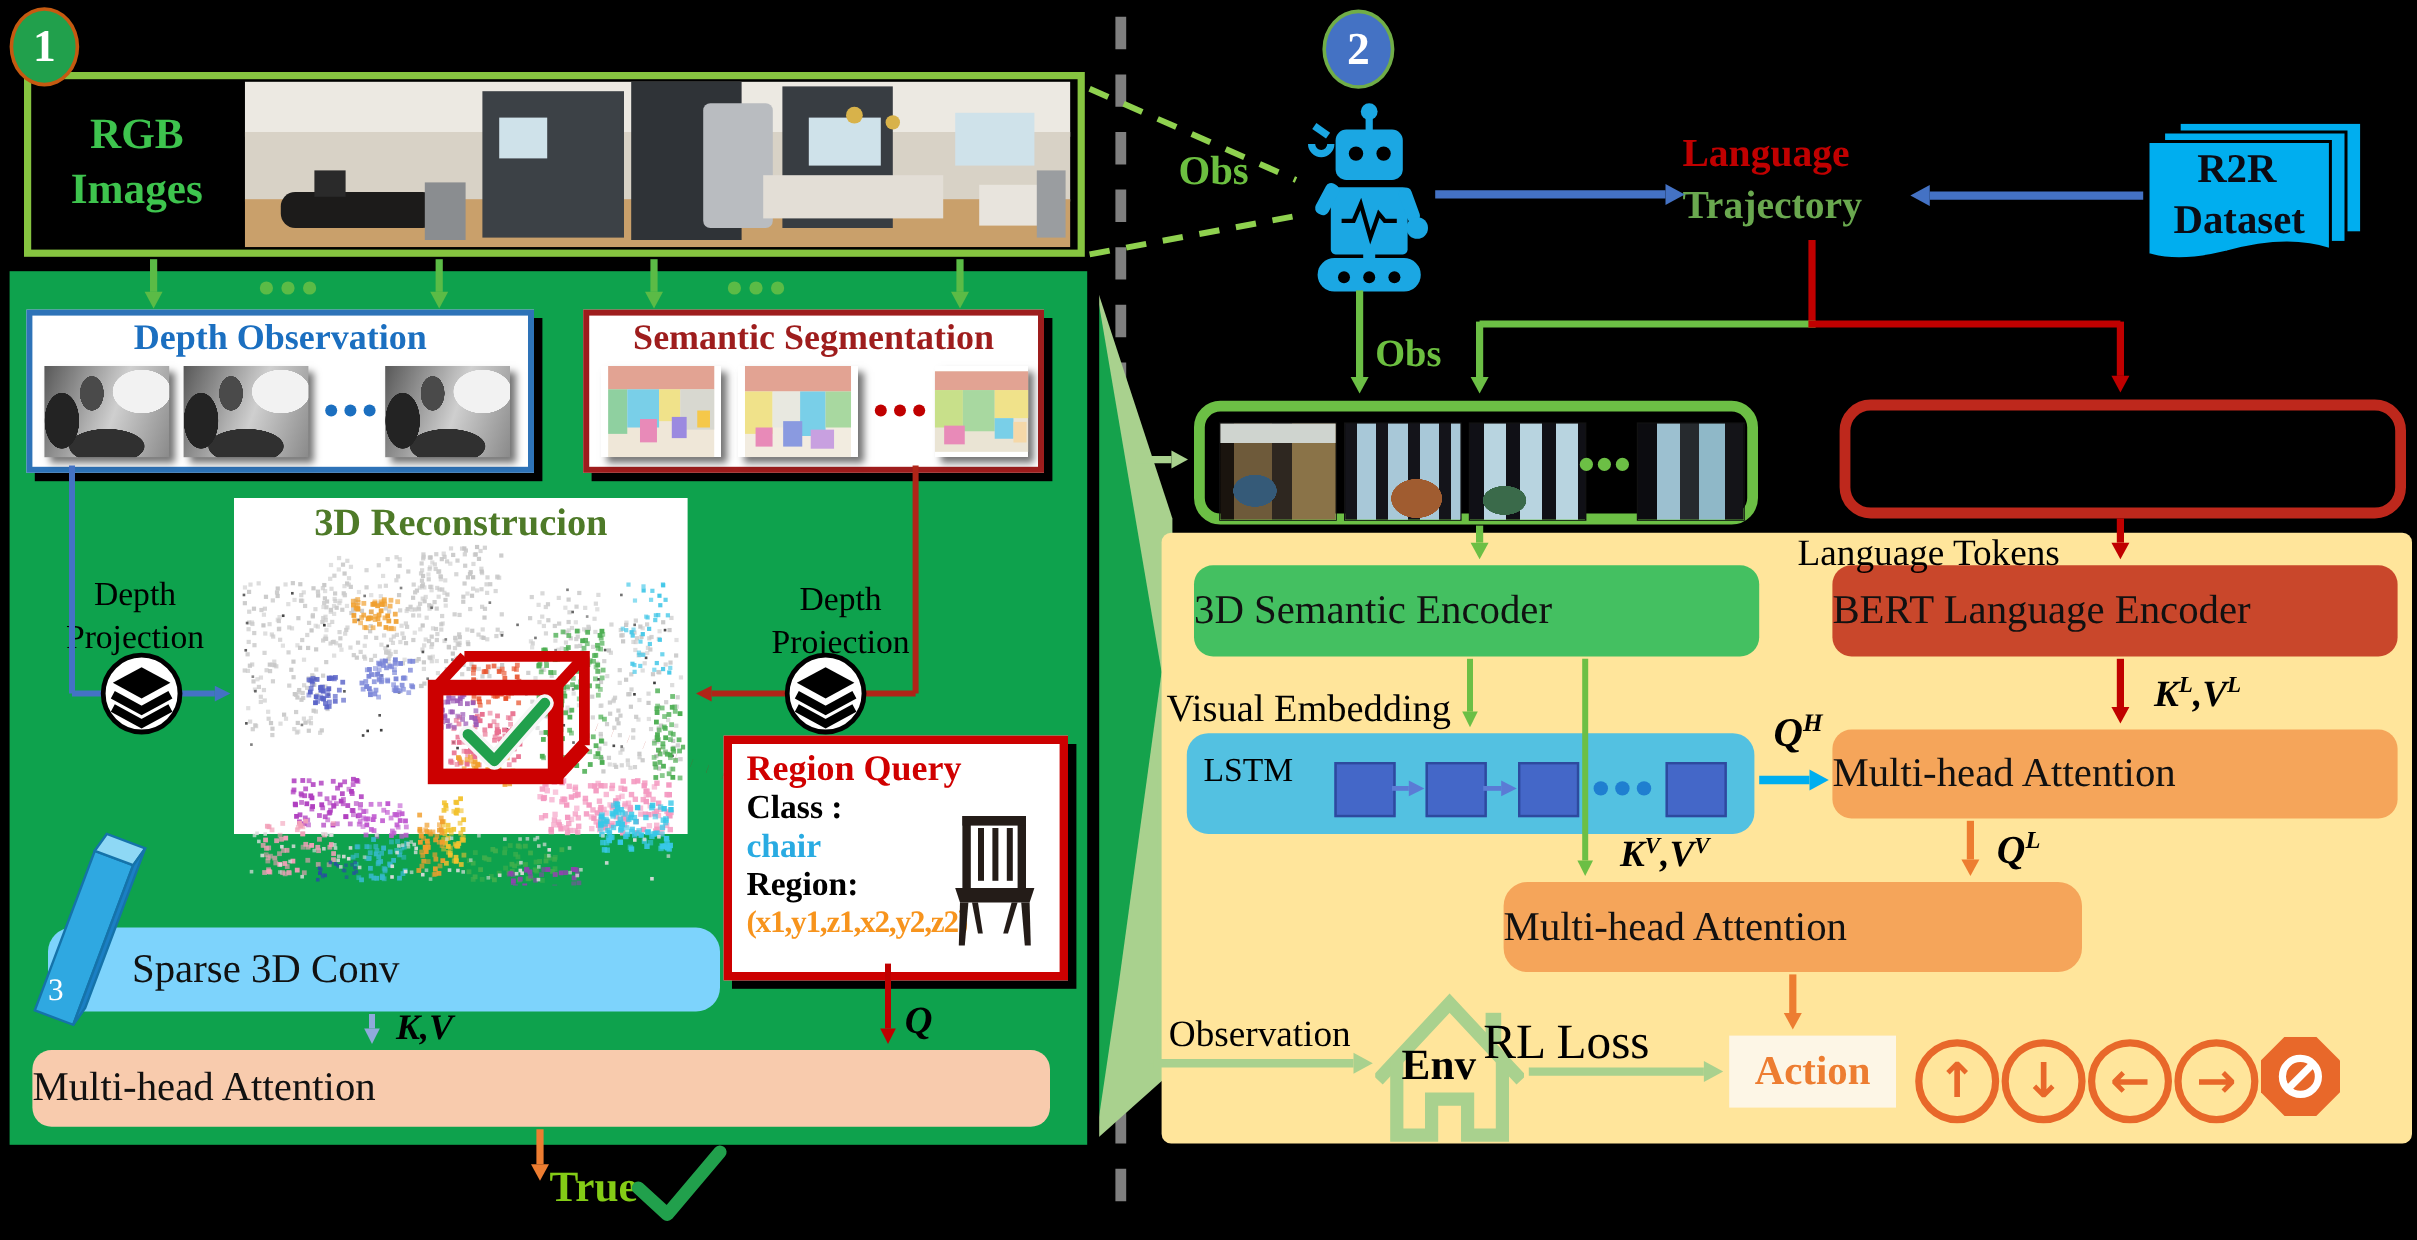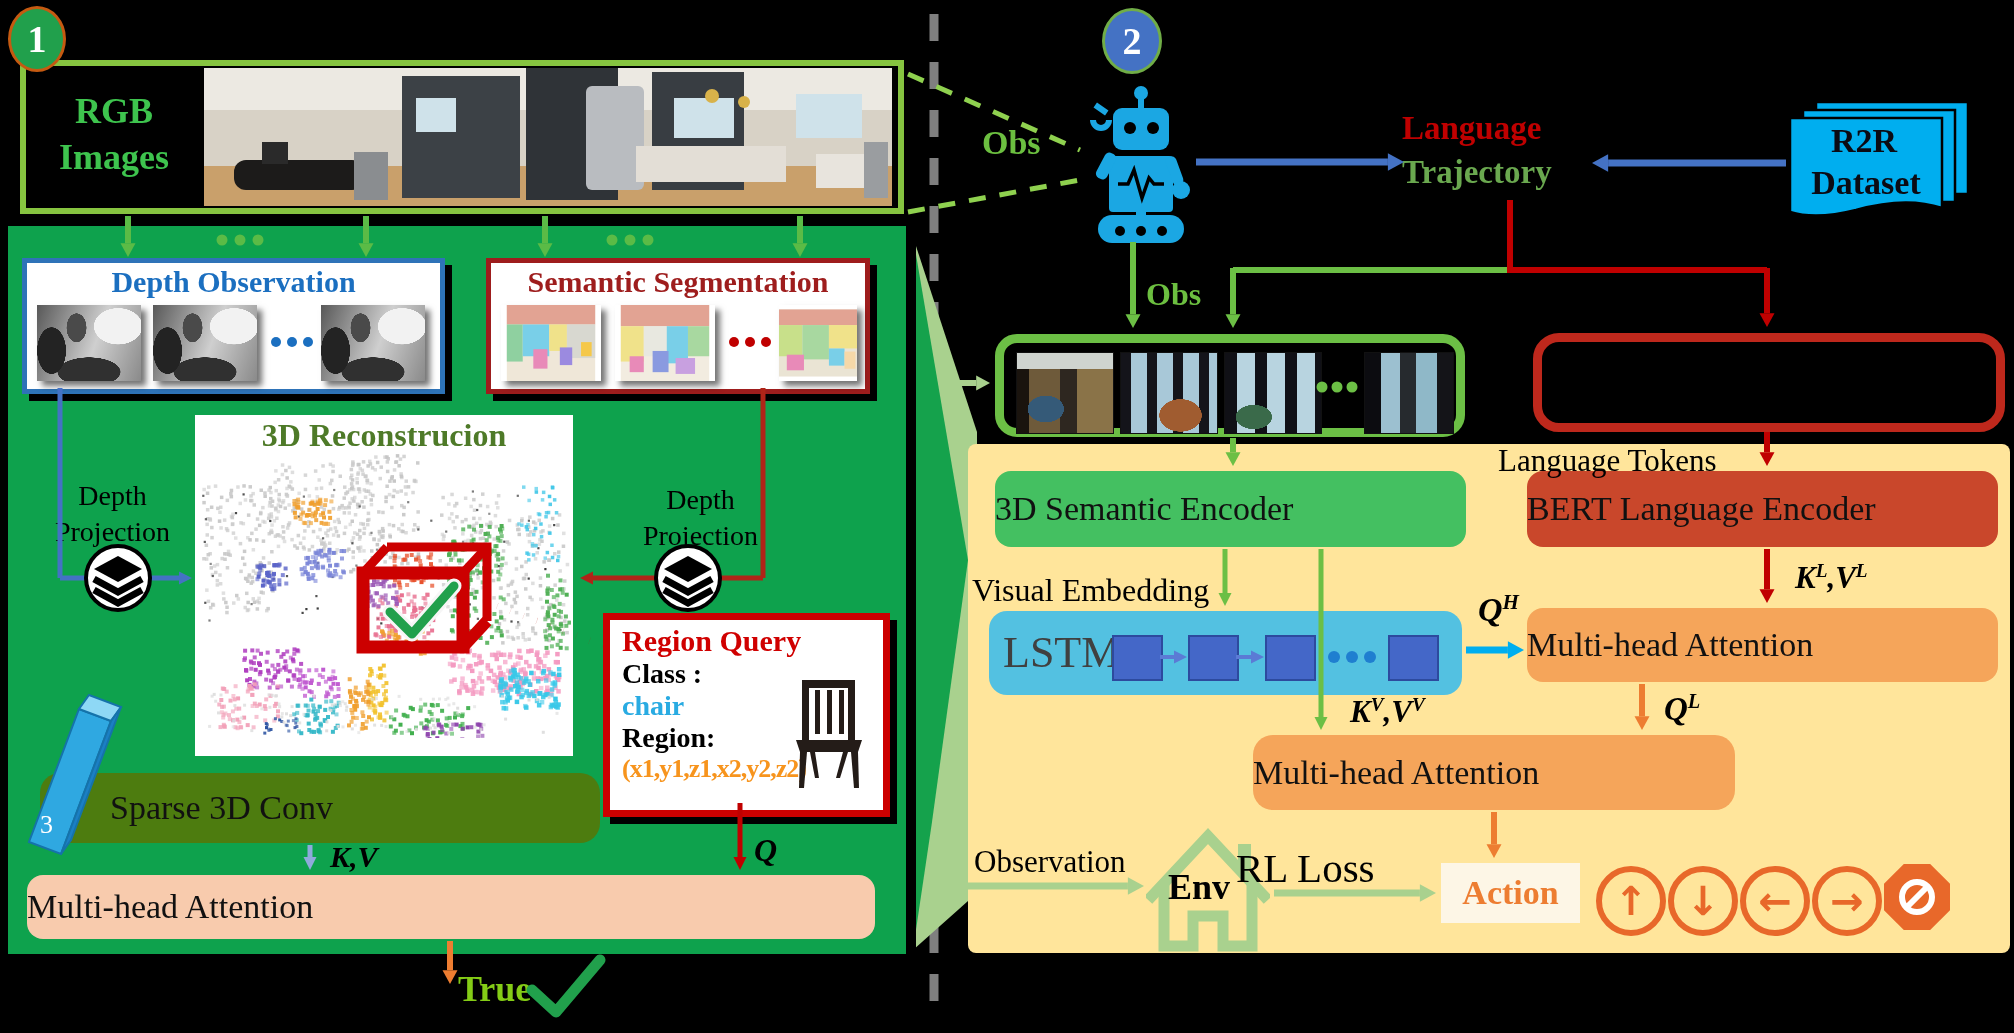--- a/index.html
+++ b/index.html
@@ -118,21 +118,21 @@
     </svg>
   </div>
 
   <div class="abs whitebox shadowed" style="left:22px;top:258px;width:413px;height:126px;border:5px solid #2E73B8;z-index:10;">
     <div class="boxtitle" style="color:#1B6FC0;font-size:30px;margin-top:2px;">Depth Observation</div>
     <div class="abs depthimg" style="left:10px;top:42px;width:104px;height:76px;"></div>
     <div class="abs depthimg" style="left:126px;top:42px;width:104px;height:76px;"></div>
     <div class="abs depthimg" style="left:294px;top:42px;width:104px;height:76px;"></div>
   </div>
 
-  <div class="abs whitebox" style="left:195px;top:415px;width:378px;height:341px;z-index:10;">
+  <div class="abs whitebox" style="left:195px;top:415px;width:378px;height:280px;z-index:10;">
     <div class="boxtitle" style="color:#4E7A28;font-size:32px;margin-top:2px;">3D Reconstrucion</div>
   </div>
   <svg id="cloud" class="abs" style="left:197px;top:452px;z-index:11;" width="374" height="286" viewBox="0 0 374 286">
       <rect x="45.8" y="97.6" width="3.5" height="3.5" fill="#c9c9c9" opacity="0.96"></rect>
       <rect x="53.9" y="127.9" width="3.5" height="3.5" fill="#c9c9c9" opacity="0.86"></rect>
       <rect x="41.5" y="49.7" width="3.5" height="3.5" fill="#c9c9c9" opacity="0.57"></rect>
       <rect x="20.8" y="67.4" width="3.5" height="3.5" fill="#c9c9c9" opacity="1.00"></rect>
       <rect x="54.7" y="117.3" width="3.5" height="3.5" fill="#c9c9c9" opacity="0.71"></rect>
       <rect x="22.9" y="43.6" width="3.5" height="3.5" fill="#c9c9c9" opacity="0.95"></rect>
       <rect x="64.5" y="139.2" width="3.5" height="3.5" fill="#c9c9c9" opacity="0.75"></rect>
@@ -2266,21 +2266,21 @@
         <rect x="39" y="12" width="5" height="44"></rect>
         <rect x="51" y="12" width="5" height="44"></rect>
       <polygon points="8,62 74,62 70,74 12,74"></polygon>
       <polygon points="12,74 19,74 16,110 11,110"></polygon>
       <polygon points="63,74 70,74 71,110 66,110"></polygon>
       <polygon points="22,74 27,74 31,100 27,100"></polygon>
       <polygon points="55,74 60,74 52,100 48,100"></polygon>
     </g>
   </svg>
 
-  <div class="abs rndbox" style="left:40px;top:773px;width:560px;height:70px;background:#4d7c0f;border-radius:20px;z-index:10;">
+  <div class="abs rndbox" style="left:40px;top:773px;width:560px;height:70px;background:#7dd3fc;border-radius:20px;z-index:10;">
     <span style="margin-left:70px;">Sparse 3D Conv</span>
   </div>
   <svg class="abs" style="left:10px;top:685px;z-index:15;" width="130" height="185" viewBox="0 0 130 185">
     <polygon points="19,157 51,169 101,36 69,24" fill="#2FA8E1" stroke="#1573AA" stroke-width="2"></polygon>
     <polygon points="69,24 101,36 111,22 79,10" fill="#8ED8F5" stroke="#1573AA" stroke-width="2"></polygon>
     <polygon points="51,169 101,36 111,22 61,155" fill="#1B7FC4" stroke="#1573AA" stroke-width="2"></polygon>
     <text x="30" y="148" fill="#fff" font-size="26" font-family="Liberation Serif,serif">3</text>
   </svg>
 
   <div class="abs" style="left:330px;top:840px;font-size:30px;font-style:italic;font-weight:bold;color:#000;z-index:12;">K,V</div>
@@ -2357,21 +2357,21 @@
   <div class="abs rndbox" style="left:1527px;top:471px;width:471px;height:76px;background:#C9472B;z-index:10;">
     <span>BERT Language Encoder</span>
   </div>
 
   <div class="abs lbl" style="left:972px;top:572px;font-size:32px;z-index:12;">Visual Embedding</div>
   <div class="abs" style="left:1795px;top:560px;font-size:31px;font-style:italic;font-weight:bold;color:#000;z-index:12;">
     <span>K</span><sup>L</sup><span>,</span><span>V</span><sup>L</sup>
   </div>
 
   <div class="abs" style="left:989px;top:611px;width:473px;height:84px;background:#53C1E1;border-radius:18px;z-index:10;">
-    <div class="abs" style="left:14px;top:16px;font-size:44px;color:#404040;">LSTM</div>
+    <div class="abs" style="left:14px;top:16px;font-size:28px;color:#000000;">LSTM</div>
     <div class="abs" style="left:123px;top:24px;width:47px;height:42px;background:#4467C8;border:2px solid #2d4a9e;"></div>
     <div class="abs" style="left:199px;top:24px;width:47px;height:42px;background:#4467C8;border:2px solid #2d4a9e;"></div>
     <div class="abs" style="left:276px;top:24px;width:47px;height:42px;background:#4467C8;border:2px solid #2d4a9e;"></div>
     <div class="abs" style="left:399px;top:24px;width:47px;height:42px;background:#4467C8;border:2px solid #2d4a9e;"></div>
   </div>
 
   <div class="abs" style="left:1478px;top:590px;font-size:34px;font-style:italic;font-weight:bold;color:#000;z-index:12;">
     <span>Q</span><sup>H</sup>
   </div>
 

